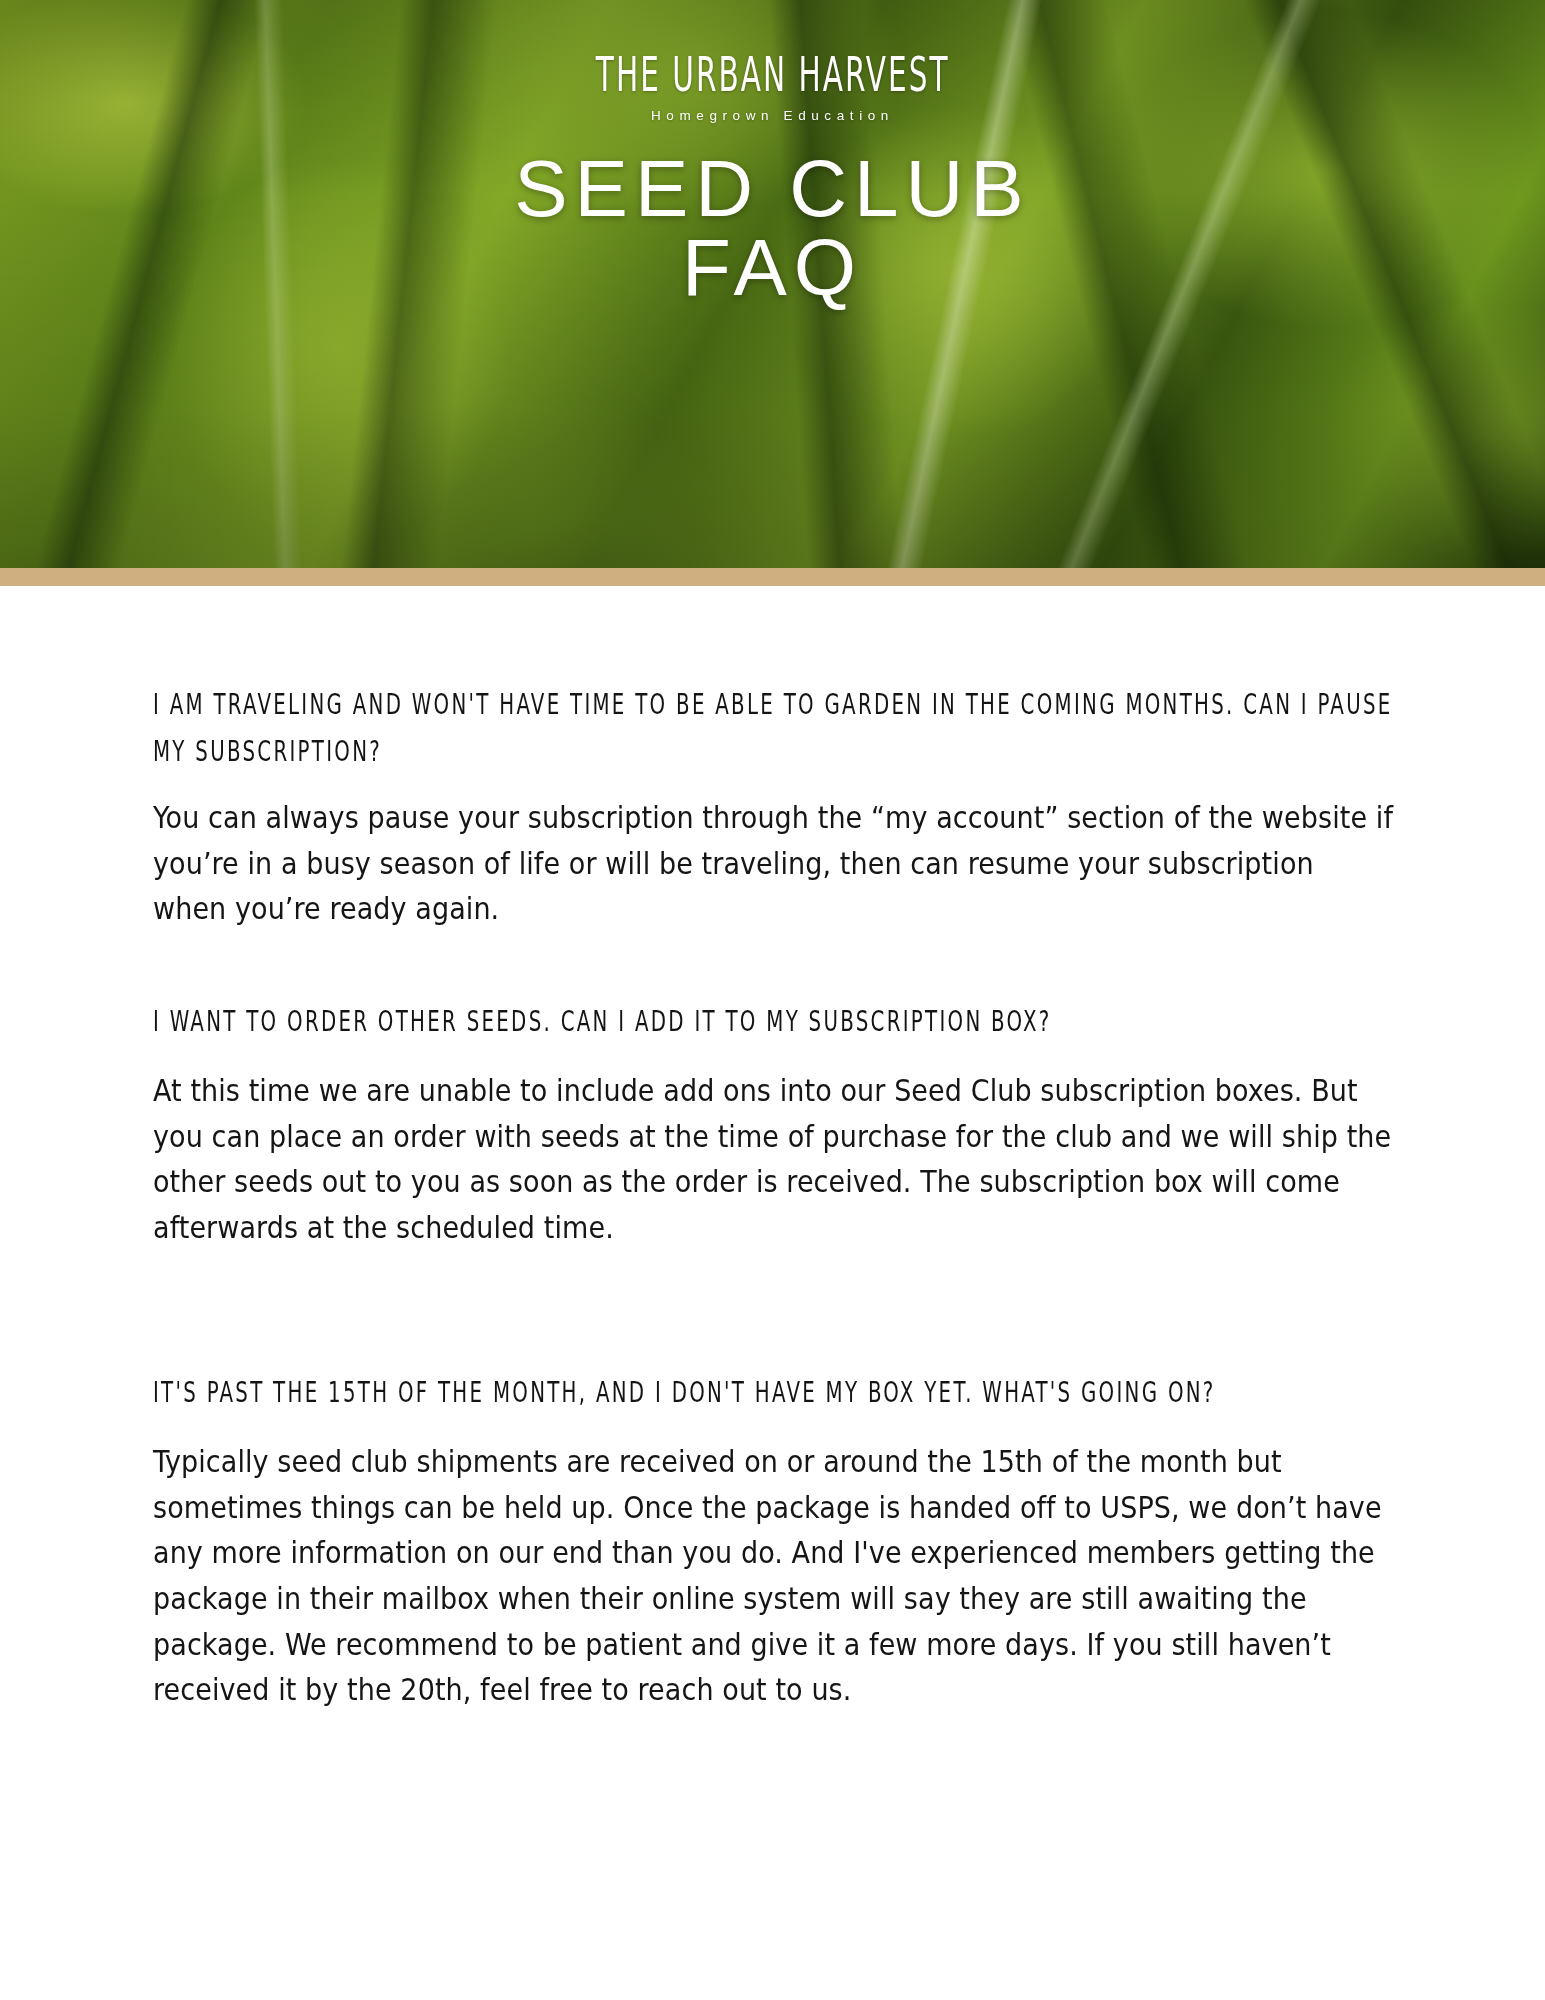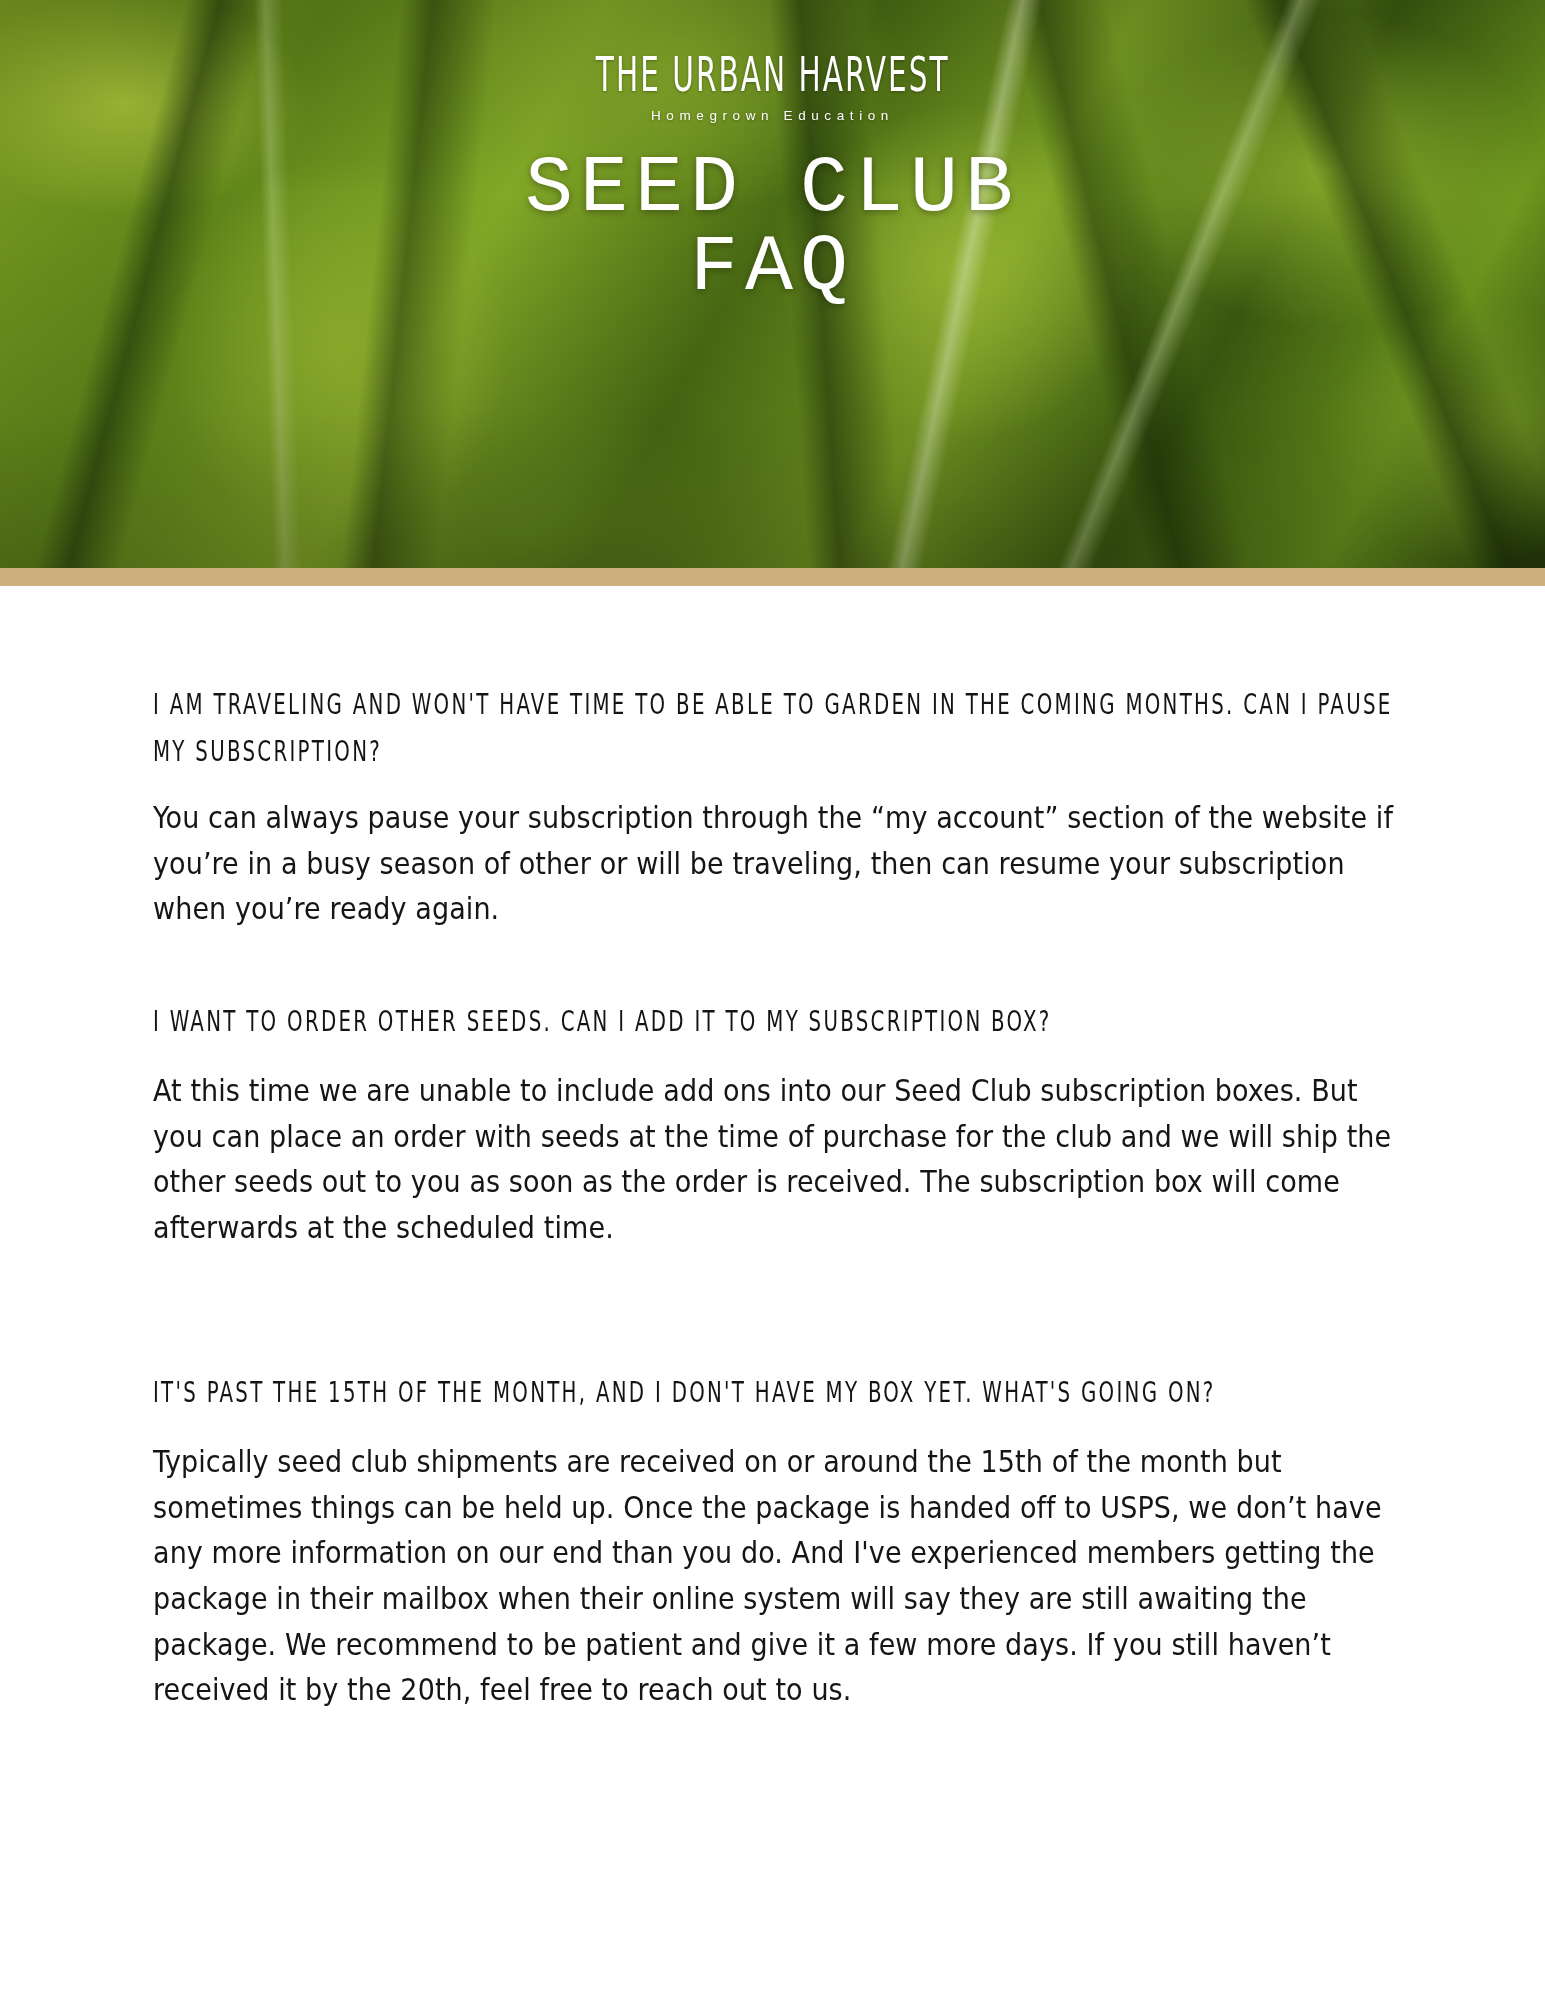--- a/index.html
+++ b/index.html
@@ -89,21 +89,21 @@
     font-size: 13.5px;
     letter-spacing: 5.6px;
     color: #ffffff;
     font-weight: 400;
     white-space: nowrap;
     text-shadow: 0 1px 3px rgba(0,0,0,0.30);
     text-align: center;
   }
   .doc-title {
     margin-top: 26px;
-    font-family: Liberation Mono, monospace;
+    font-family: Liberation Sans, sans-serif;
     font-size: 80px;
     line-height: 0.99;
     letter-spacing: 7px;
     color: #ffffff;
     font-weight: 400;
     text-align: center;
     white-space: pre-line;
     text-shadow: 0 2px 7px rgba(0,0,0,0.33);
   }
 
@@ -165,21 +165,21 @@
 FAQ</div>
   </div>
 </div>
 
 <div class="divider"></div>
 
 <div class="page-body">
 
   <div class="faq-item">
     <p class="faq-q">I AM TRAVELING AND WON'T HAVE TIME TO BE ABLE TO GARDEN IN THE COMING MONTHS. CAN I PAUSE MY SUBSCRIPTION?</p>
-    <p class="faq-a">You can always pause your subscription through the “my account” section of the website if you’re in a busy season of other or will be traveling, then can resume your subscription when you’re ready again.</p>
+    <p class="faq-a">You can always pause your subscription through the “my account” section of the website if you’re in a busy season of life or will be traveling, then can resume your subscription when you’re ready again.</p>
   </div>
 
   <div class="gap-lg"></div>
 
   <div class="faq-item">
     <p class="faq-q">I WANT TO ORDER OTHER SEEDS. CAN I ADD IT TO MY SUBSCRIPTION BOX?</p>
     <p class="faq-a">At this time we are unable to include add ons into our Seed Club subscription boxes. But you can place an order with seeds at the time of purchase for the club and we will ship the other seeds out to you as soon as the order is received. The subscription box will come afterwards at the scheduled time.</p>
   </div>
 
   <div class="gap-xl"></div>

